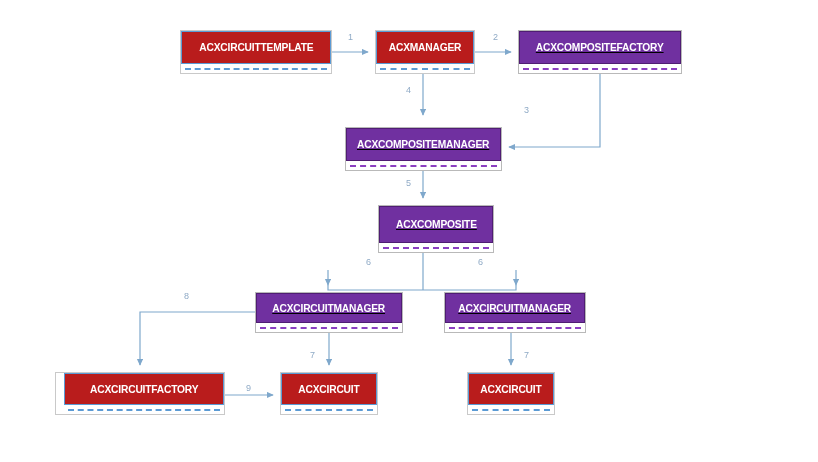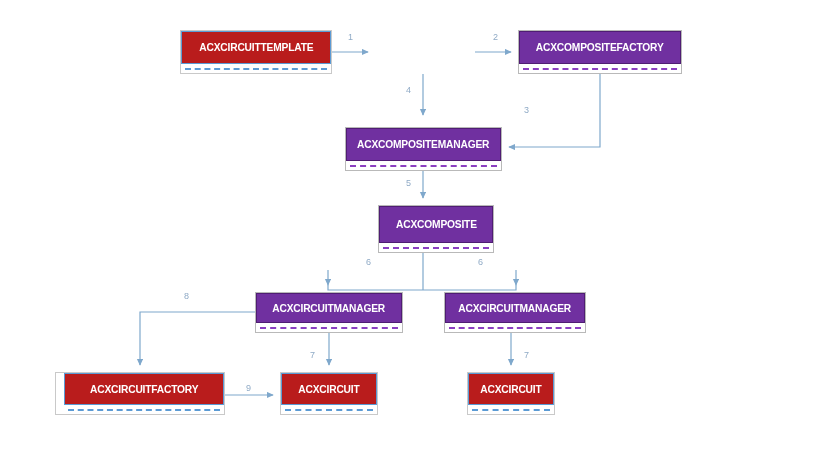--- a/index.html
+++ b/index.html
@@ -71,21 +71,21 @@
     width: 100%;
     height: 0;
     border-top: 2px dashed;
   }
 
   
   .node.blue .band  { background: #b91c1c; border: 1px solid #5B9BD5; }
   .node.blue .rule  { border-top-color: #5B9BD5; }
 
   
-  .node.purple .band { background: #7030A0; border: 1px solid #4F1D73; }
+  .node.purple .band { background: #7030A0; border: 1px solid #4F1D73; text-decoration: underline; }
   .node.purple .rule { border-top-color: #8B3FC0; }
   .node.purple        { border-color: #b9b9b9; }
 
   
   .elabel {
     position: absolute;
     color: #8faac6;
     font-family: "Liberation Sans", sans-serif;
     font-size: 9px;
     line-height: 1;
@@ -147,20 +147,28 @@
 
   <div class="node blue" style="left:180px; top:30px; width:152px; height:44px;">
     <div class="band">
       <span class="label">ACXCIRCUITTEMPLATE</span>
     </div>
     <div class="footer">
         <div class="rule"></div>
       </div>
   </div>
 
+  <div class="node blue" style="left:375px; top:30px; width:100px; height:44px;">
+    <div class="band">
+      <span class="label">ACXMANAGER</span>
+    </div>
+    <div class="footer">
+        <div class="rule"></div>
+      </div>
+  </div>
 
   <div class="node purple" style="left:518px; top:30px; width:164px; height:44px;">
     <div class="band">
       <span class="label">ACXCOMPOSITEFACTORY</span>
     </div>
     <div class="footer">
         <div class="rule"></div>
       </div>
   </div>
 

